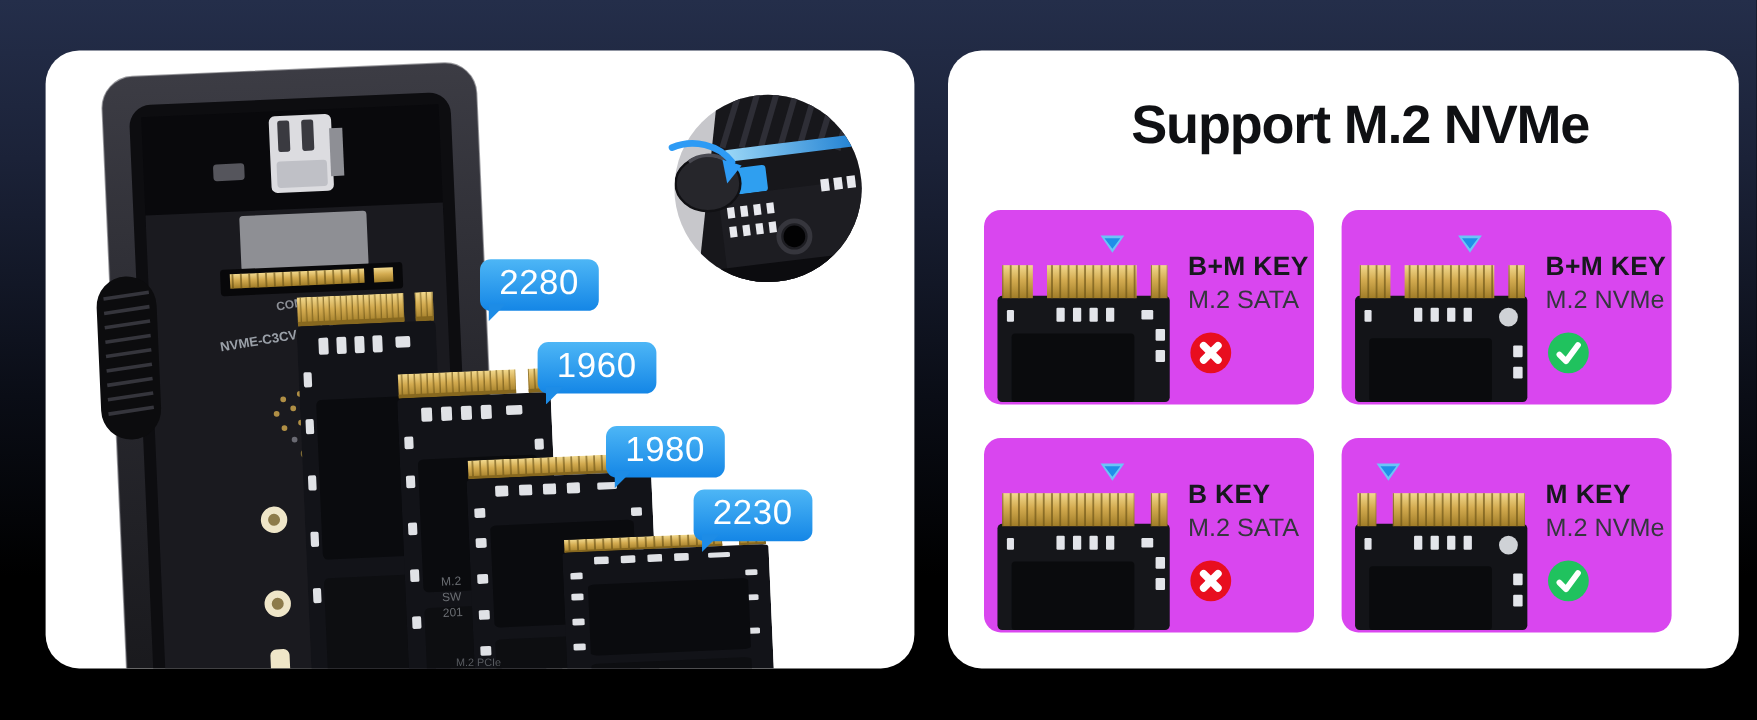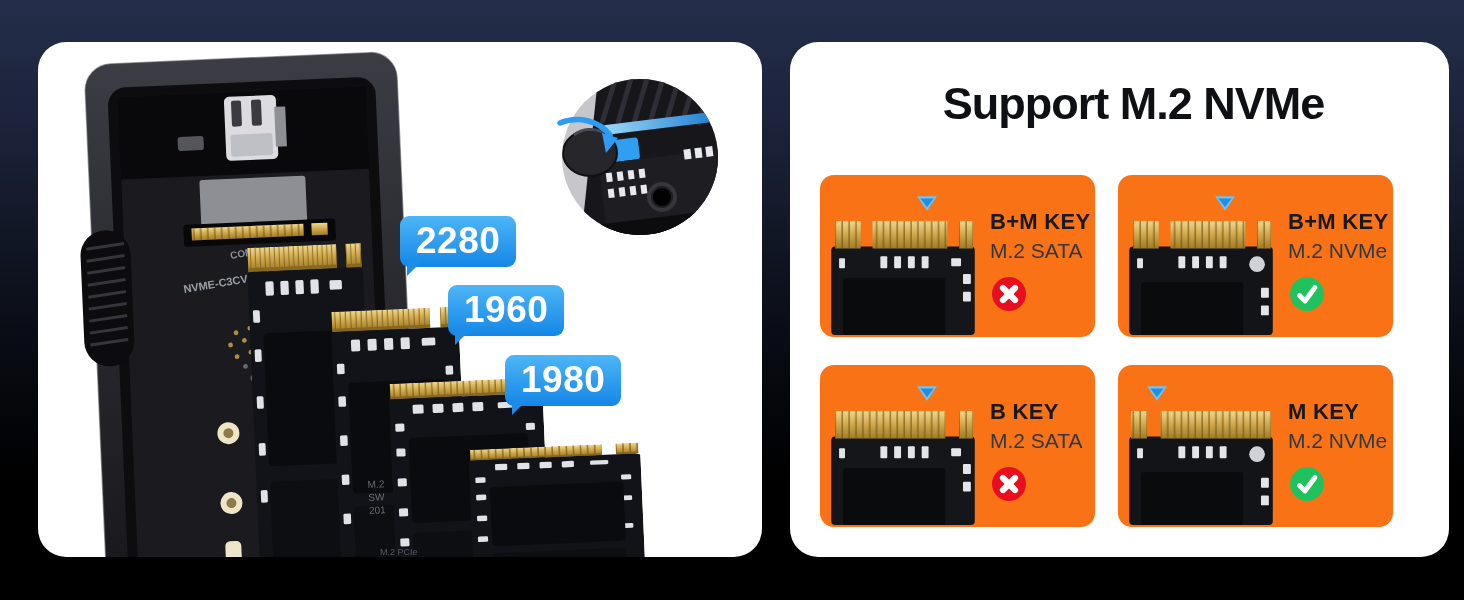--- a/index.html
+++ b/index.html
@@ -5,30 +5,30 @@
   html,body{margin:0;padding:0;background:#000;}
   .stage{position:relative;width:1464px;height:600px;overflow:hidden;
     background:linear-gradient(180deg,#242e4a 0%,#1b2238 22%,#0a0d16 55%,#000 80%);
     font-family:"Liberation Sans",sans-serif;}
   .panel{position:absolute;top:42px;height:515px;background:#fff;border-radius:28px;}
   #left-panel{left:38px;width:724px;overflow:hidden;}
   #right-panel{left:790px;width:631px;overflow:hidden;padding-left:28px;}
   .scene-svg{position:absolute;left:0;top:0;}
   
   .size-badge{position:absolute;background:linear-gradient(180deg,#4db6f6,#1486e6);
-    border-radius:9px;color:#fff;font-weight:bold;font-size:37px;line-height:1;
+    border-radius:9px;color:#fff;font-weight:normal;font-size:29px;line-height:1;
     padding:6px 16px 8px;letter-spacing:.5px;z-index:4;}
   .size-badge::after{content:"";position:absolute;left:7px;bottom:-9px;width:15px;height:15px;
     background:#1d8ce6;clip-path:polygon(0 0,100% 0,0 100%);}
   
   .panel-title{margin:36px 0 0;text-align:center;font-size:45px;font-weight:bold;
     color:#0f1013;letter-spacing:-1px;}
   .cards{position:absolute;left:30px;top:133px;display:grid;
     grid-template-columns:275px 275px;grid-auto-rows:162px;column-gap:23px;row-gap:28px;}
-  .card{position:relative;background:#f97316;border-radius:14px;overflow:hidden;}
+  .card{position:relative;background:#d946ef;border-radius:14px;overflow:hidden;}
   .card .arrow{position:absolute;top:20px;left:96px;width:22px;height:17px;}
   .card.m-key .arrow{left:28px;}
   .card-ssd{position:absolute;left:8px;top:44px;width:150px;height:118px;}
   .card-text{position:absolute;left:170px;top:34px;}
   .key-title{font-size:22px;font-weight:bold;color:#17191d;letter-spacing:.3px;}
   .iface{font-size:21px;color:#34373d;margin-top:4px;}
   .status{position:absolute;left:170px;top:100px;width:38px;height:38px;}
 </style>
 </head>
 <body>
@@ -218,20 +218,22 @@
         </g>
       </g>
     </svg>
 
     <div class="size-badge" style="left:362px;top:174px">
       <span>2280</span></div>
     <div class="size-badge" style="left:410px;top:243px">
       <span>1960</span></div>
     <div class="size-badge" style="left:467px;top:313px">
       <span>1980</span></div>
+    <div class="size-badge" style="left:540px;top:366px">
+      <span>2230</span></div>
   </div>
 
   <div class="panel" id="right-panel">
     <h1 class="panel-title">Support M.2 NVMe</h1>
 
     <div class="cards">
 
       <div class="card">
         <svg class="arrow" viewBox="0 0 20 15">
           <polygon points="1,1 19,1 10,14" fill="#6cc4f7"></polygon>

